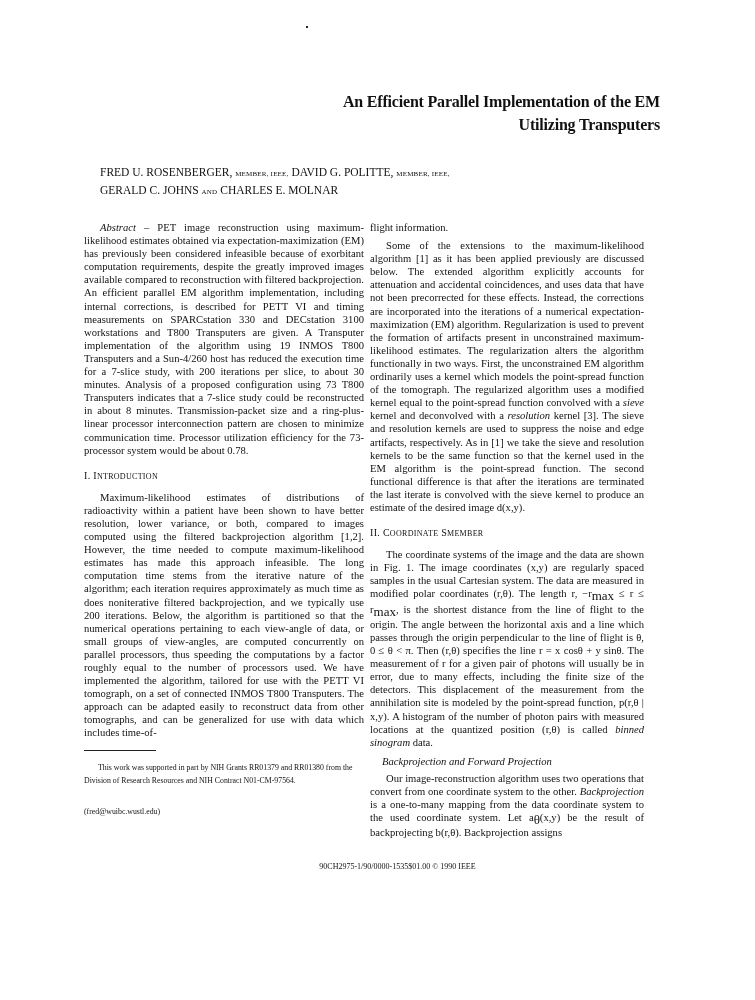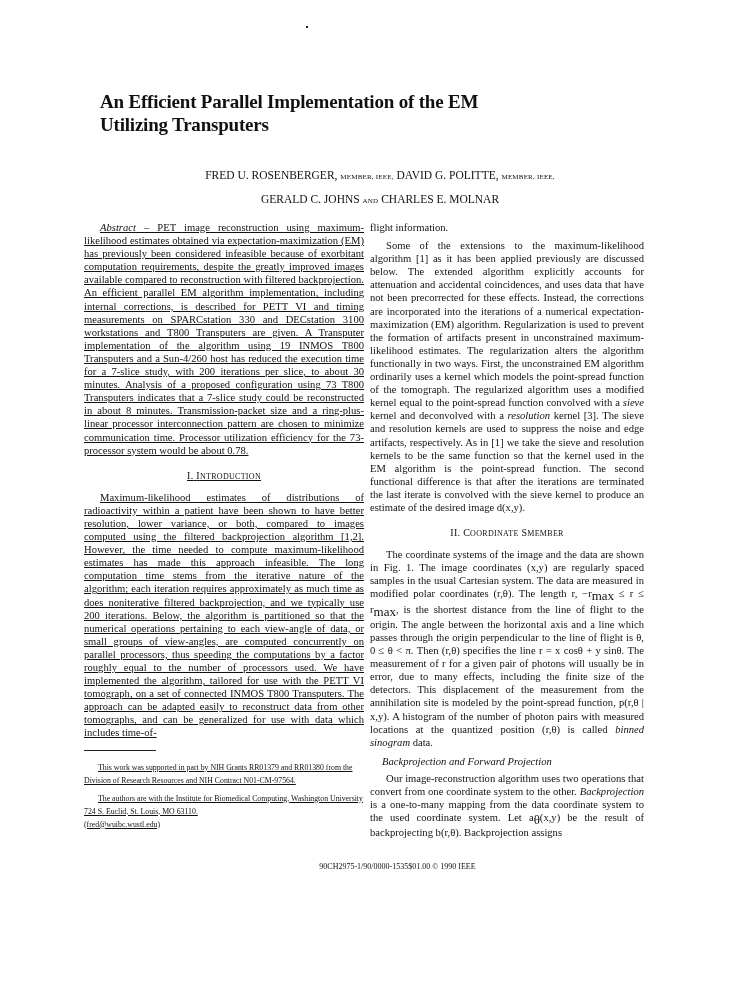--- a/index.html
+++ b/index.html
@@ -1,27 +1,27 @@
 <!DOCTYPE html>
 <html><head>
 <meta charset="utf-8">
 <style>
   html, body { margin:0; padding:0; background:#fff; }
   body { width:755px; height:1000px; position:relative; overflow:hidden; font-family:"Liberation Serif","DejaVu Serif",serif; color:#111; }
   .speck { position:absolute; left:306px; top:26px; width:2px; height:2px; background:#222; }
-  .title { position:absolute; left:100px; width:560px; top:90px; text-align:left; font-weight:bold; font-size:19px; line-height:23px; letter-spacing:-0.2px; }
+  .title { position:absolute; left:100px; width:560px; top:90px; text-align:right; font-weight:bold; font-size:16px; line-height:23px; letter-spacing:-0.2px; }
   .title div { white-space:nowrap; }
-  .authors { position:absolute; left:100px; width:560px; top:164px; text-align:center; font-size:11.5px; line-height:22px; }
+  .authors { position:absolute; left:100px; width:560px; top:164px; font-size:11.5px; line-height:16px; }
   .authors .sc { font-size:7px; letter-spacing:0.2px; }
   .col { position:absolute; font-size:10.6px; line-height:13.1px; text-align:justify; }
-  .col.left { left:84px; width:280px; top:221px;text-decoration:underline; }
+  .col.left { left:84px; width:280px; top:221px; }
   .col.right { left:370px; width:274px; top:221px; }
   p { margin:0; text-indent:16px; }
   p.noindent { text-indent:0; }
-  .sec-head { text-align:center; font-size:10px; margin:12px 0 8px 0; letter-spacing:0.3px; }
+  .sec-head { text-align:left; font-size:10px; margin:12px 0 8px 0; letter-spacing:0.3px; }
   .sec-head .sc { font-size:8px; }
   .subhead { font-style:italic; margin:6px 0 4px 12px; }
   .rule { width:72px; border-top:1px solid #222; margin:10px 0 10px 0; }
   .fn { font-size:7.8px; line-height:13px; text-align:left; }
   .fn p { text-indent:14px; margin-bottom:5px; }
   .footer { position:absolute; top:862px; left:0; width:755px; text-align:center; font-size:8px;padding-left:20px; }
   i, em { font-style:italic; }
   sub { font-size:13px; }
 </style>
 </head>
@@ -55,21 +55,21 @@
     <span>I.</span>
     <span>I</span><span class="sc">NTRODUCTION</span>
   </div>
 
   <p>Maximum-likelihood estimates of distributions of radioactivity within a patient have been shown to have better resolution, lower variance, or both, compared to images computed using the filtered backprojection algorithm [1,2]. However, the time needed to compute maximum-likelihood estimates has made this approach infeasible. The long computation time stems from the iterative nature of the algorithm; each iteration requires approximately as much time as does noniterative filtered backprojection, and we typically use 200 iterations. Below, the algorithm is partitioned so that the numerical operations pertaining to each view-angle of data, or small groups of view-angles, are computed concurrently on parallel processors, thus speeding the computations by a factor roughly equal to the number of processors used. We have implemented the algorithm, tailored for use with the PETT VI tomograph, on a set of connected INMOS T800 Transputers. The approach can be adapted easily to reconstruct data from other tomographs, and can be generalized for use with data which includes time-of-</p>
 
   <div class="rule"></div>
 
   <div class="fn">
     <p>This work was supported in part by NIH Grants RR01379 and RR01380 from the Division of Research Resources and NIH Contract N01-CM-97564.</p>
-    <p><span>The authors are with the Institute for Biomedical Computing, Washington University 724 S. Euclid, St. Louis, MO 63110.</span><br><span>(fred@wuibc.wustl.edu)</span></p>
+    <p><br><span>(fred@wuibc.wustl.edu)</span></p>
   </div>
 </div>
 
 <div class="col right">
   <p class="noindent">flight information.</p>
   <p style="margin-top:5px"><span>Some of the extensions to the maximum-likelihood algorithm [1] as it has been applied previously are discussed below. The extended algorithm explicitly accounts for attenuation and accidental coincidences, and uses data that have not been precorrected for these effects. Instead, the corrections are incorporated into the iterations of a numerical expectation-maximization (EM) algorithm. Regularization is used to prevent the formation of artifacts present in unconstrained maximum-likelihood estimates. The regularization alters the algorithm functionally in two ways. First, the unconstrained EM algorithm ordinarily uses a kernel which models the point-spread function of the tomograph. The regularized algorithm uses a modified kernel equal to the point-spread function convolved with a </span><i>sieve</i><span> kernel and deconvolved with a </span><i>resolution</i><span> kernel [3]. The sieve and resolution kernels are used to suppress the noise and edge artifacts, respectively. As in [1] we take the sieve and resolution kernels to be the same function so that the kernel used in the EM algorithm is the point-spread function. The second functional difference is that after the iterations are terminated the last iterate is convolved with the sieve kernel to produce an estimate of the desired image d(x,y).</span></p>
 
   <div class="sec-head">
     <span>II.</span>
     <span>C</span><span class="sc">OORDINATE</span><span> S</span><span class="sc">MEMBER</span>

